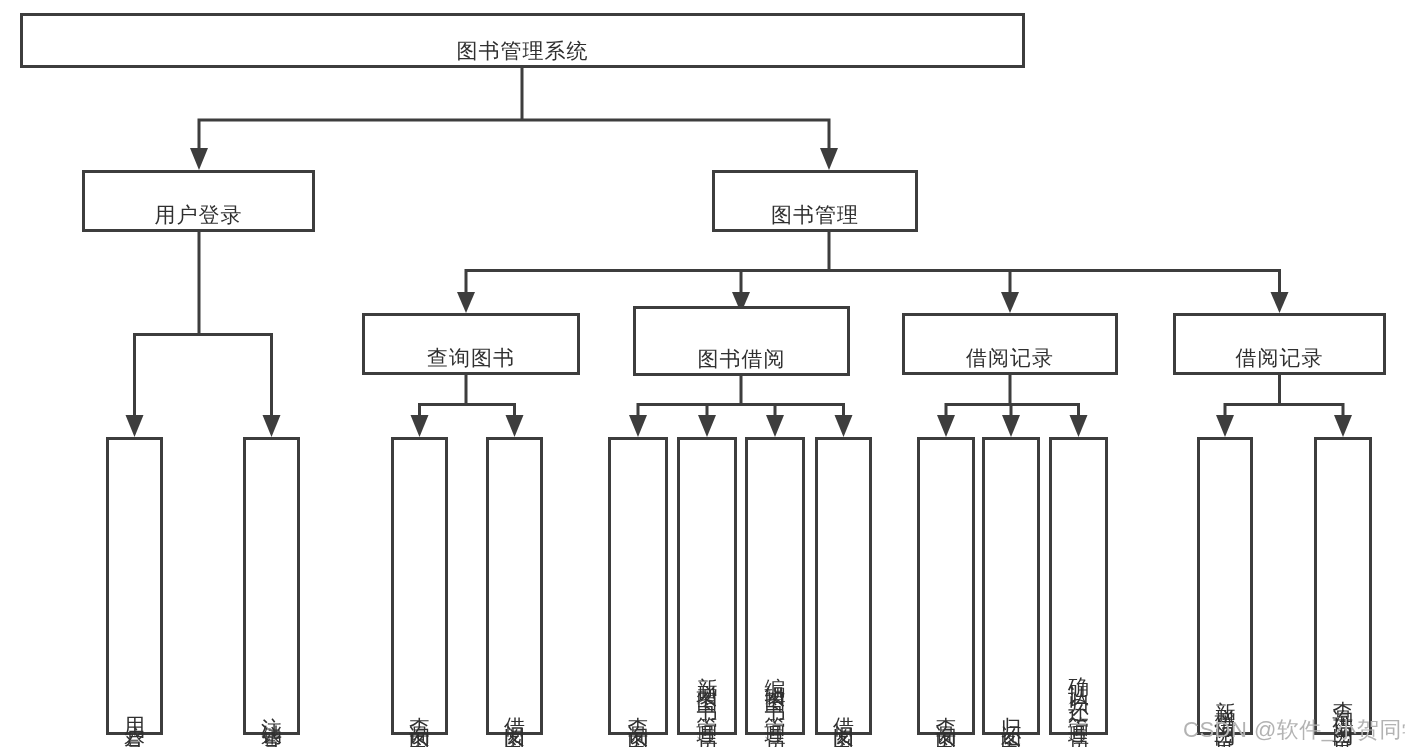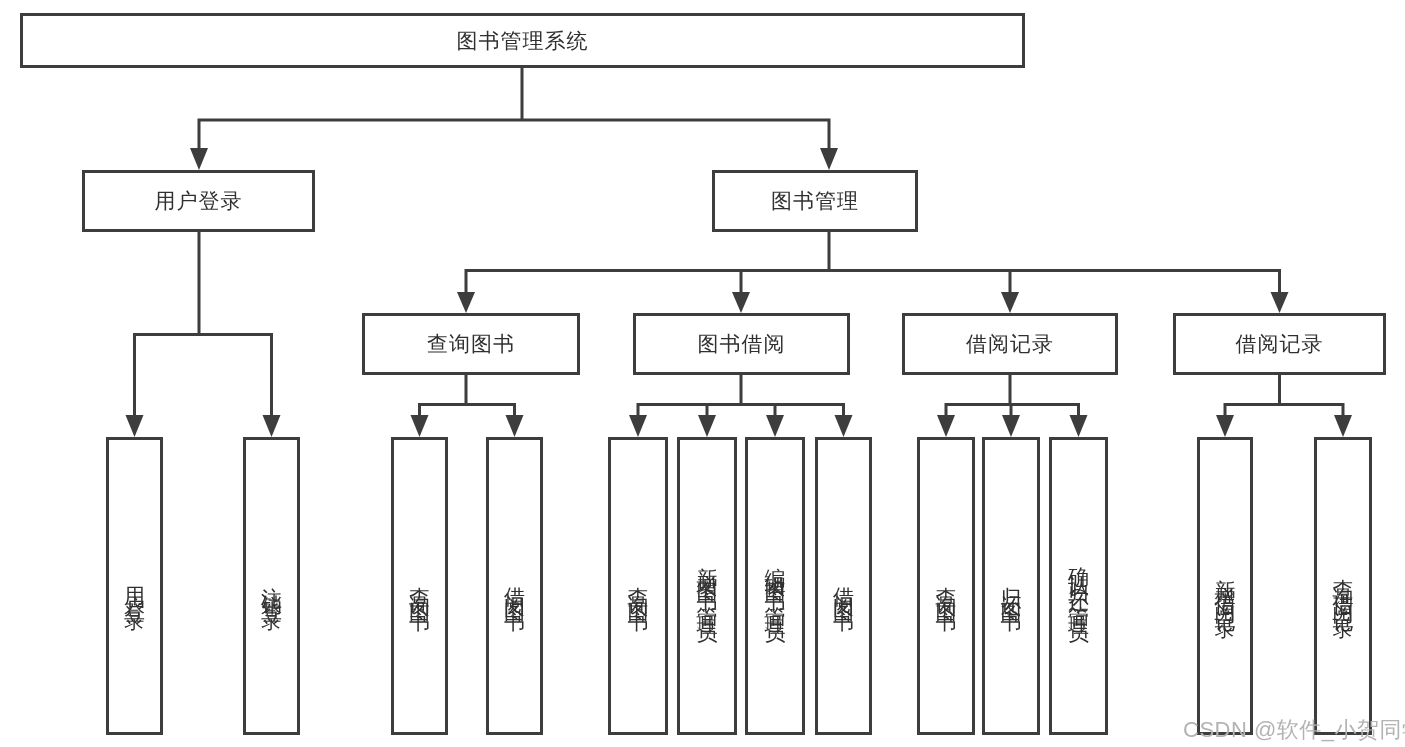--- a/index.html
+++ b/index.html
@@ -16,21 +16,21 @@
     overflow: hidden;
   }
   .stage { position: relative; width: 1405px; height: 747px; }
   .connectors { position: absolute; left: 0; top: 0; pointer-events: none; }
   .cline { stroke: var(--line); stroke-width: 3; fill: none; }
   .carrow { fill: var(--line); stroke: none; }
   .box {
     position: absolute;
     border: 3px solid var(--line);
     background: var(--bg);
-    display: flex; align-items: center; justify-content: center;
+    display: flex; align-items: flex-end; justify-content: center;
     color: var(--text);
     font-size: 21px;
     letter-spacing: 1px;
     white-space: nowrap;
   }
   .box.v .vtext {
     writing-mode: vertical-rl;
     letter-spacing: 8px;
     white-space: nowrap;
   }
@@ -92,21 +92,21 @@
   <div class="box h" style="left:82px; top:170px; width:233px; height:62px">
     <span>用户登录</span>
   </div>
   <div class="box h" style="left:712px; top:170px; width:206px; height:62px">
     <span>图书管理</span>
   </div>
 
   <div class="box h" style="left:362px; top:313px; width:218px; height:62px">
     <span>查询图书</span>
   </div>
-  <div class="box h" style="left:633px; top:313px; width:217px; height:62px">
+  <div class="box h" style="left:633px; top:306px; width:217px; height:70px">
     <span>图书借阅</span>
   </div>
   <div class="box h" style="left:902px; top:313px; width:216px; height:62px">
     <span>借阅记录</span>
   </div>
   <div class="box h" style="left:1173px; top:313px; width:213px; height:62px">
     <span>借阅记录</span>
   </div>
 
   <div class="box v" style="left:106px; top:437px; width:57px; height:298px">

